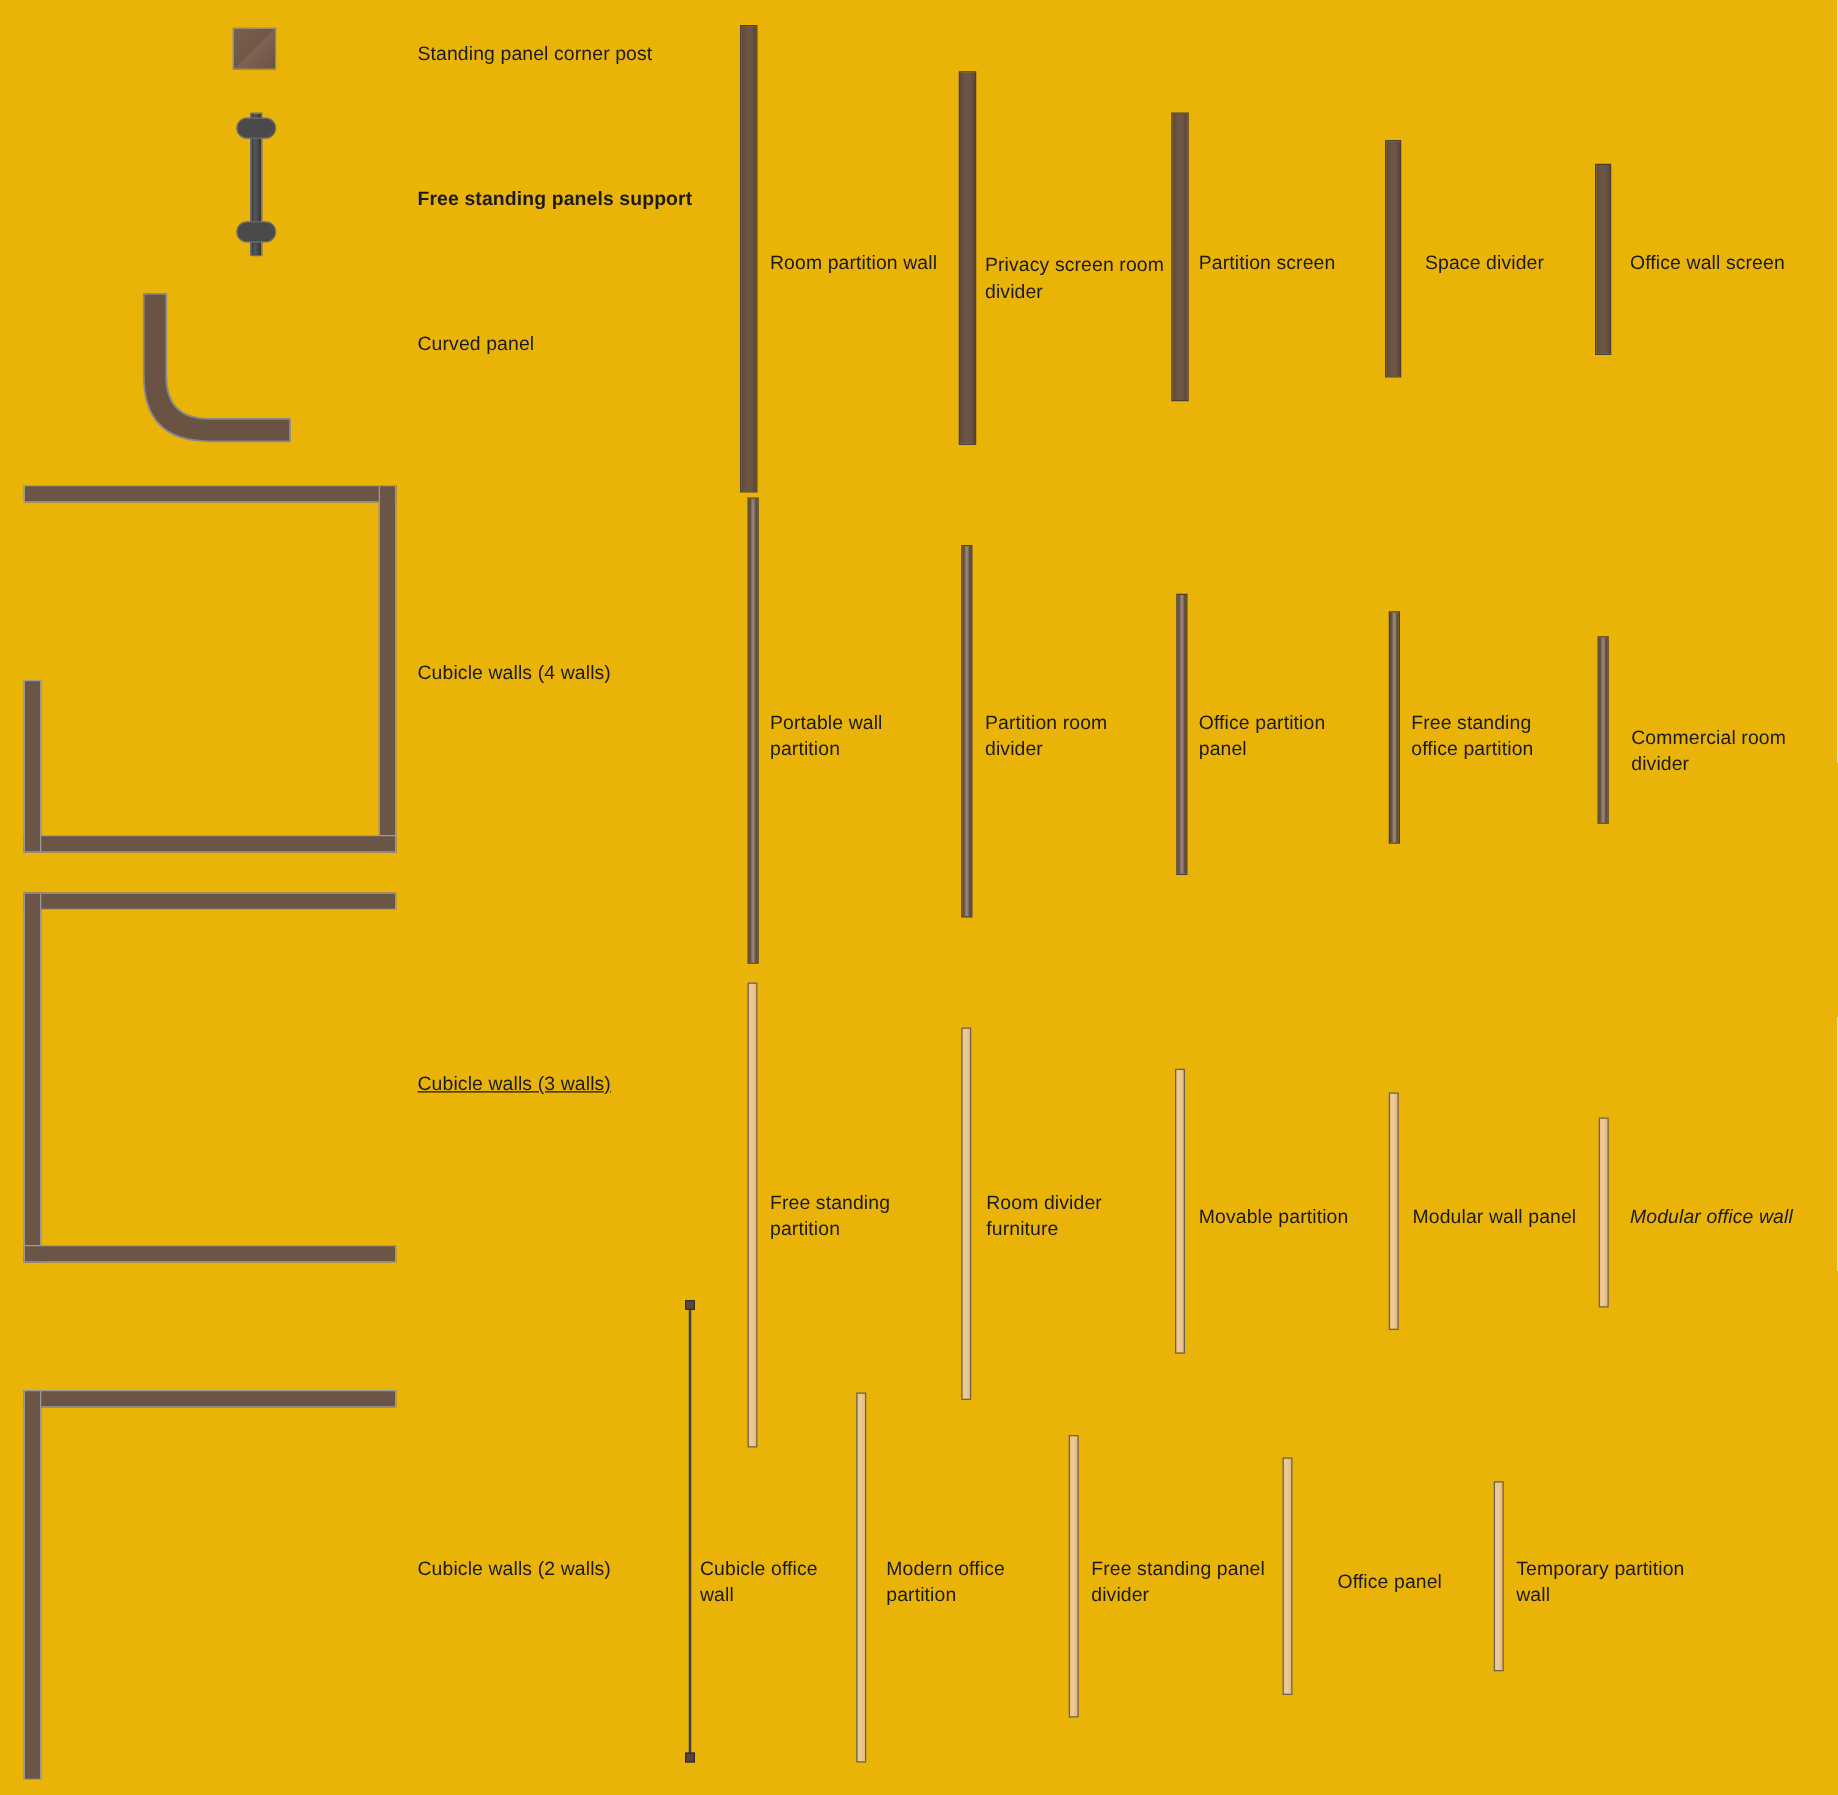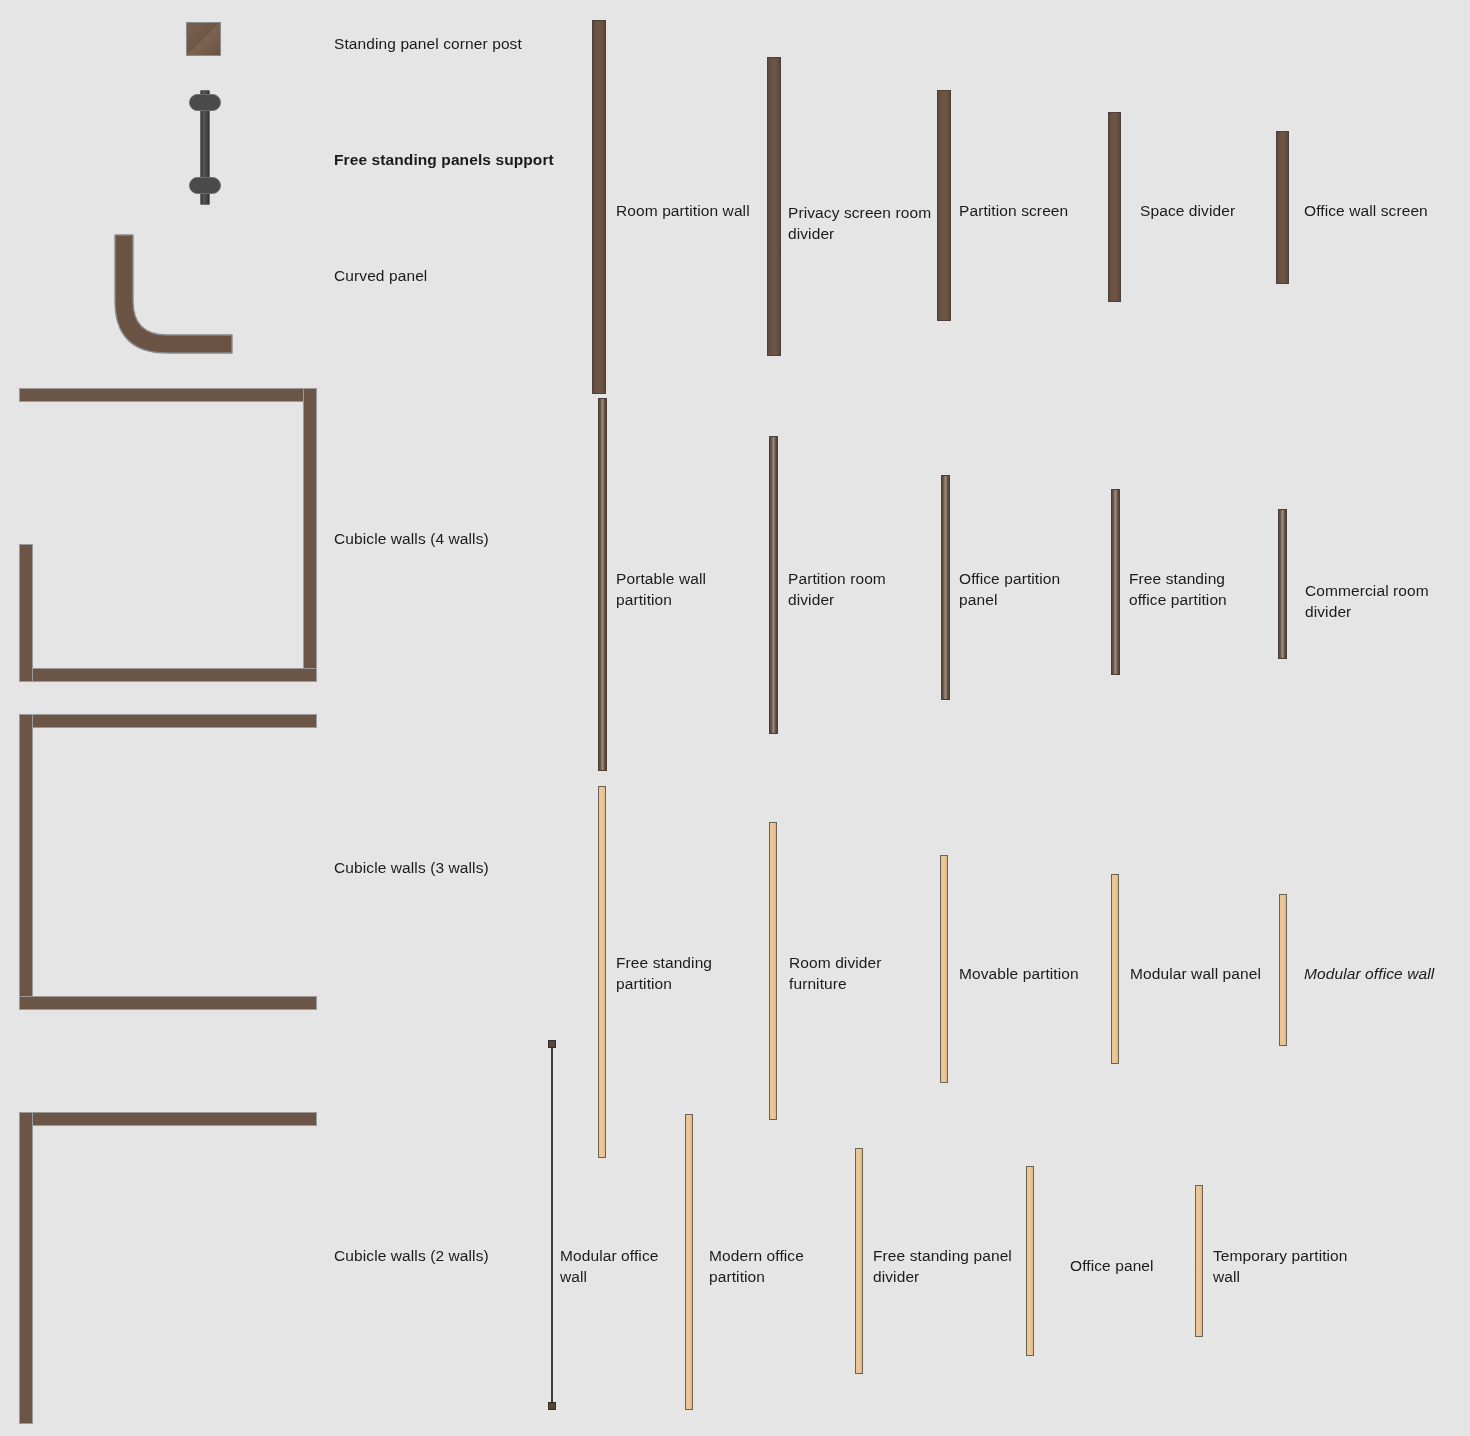--- a/index.html
+++ b/index.html
@@ -8,21 +8,21 @@
     padding: 0;
     background: #ffffff;
   }
   body {
     font-family: "Liberation Sans", sans-serif;
   }
   #stage {
     position: relative;
     width: 1470px;
     height: 1436px;
-    background: #e5e5e5;
+    background: #eab308;
     overflow: hidden;
   }
   .lbl {
     position: absolute;
     font-family: "Liberation Sans", sans-serif;
     font-size: 15.5px;
     line-height: 21px;
     color: #1b1b1b;
     white-space: pre-line;
     letter-spacing: 0.1px;
@@ -122,21 +122,21 @@
     <div class="wall" style="left:19px; top:668px; width:298px; height:14px;"></div>
     <div class="wall" style="left:19px; top:544px; width:14px; height:138px;"></div>
   </div>
   <div class="lbl" style="left:334px; top:528px;">Cubicle walls (4 walls)</div>
 
   <div>
     <div class="wall" style="left:19px; top:714px; width:298px; height:14px;"></div>
     <div class="wall" style="left:19px; top:714px; width:14px; height:296px;"></div>
     <div class="wall" style="left:19px; top:996px; width:298px; height:14px;"></div>
   </div>
-  <div class="lbl" style="left:334px; top:857px;">Cubicle walls (3 walls)</div>
+  <div class="lbl" style="left:334px; top:857px;text-decoration:underline;">Cubicle walls (3 walls)</div>
 
   <div>
     <div class="wall" style="left:19px; top:1112px; width:298px; height:14px;"></div>
     <div class="wall" style="left:19px; top:1112px; width:14px; height:312px;"></div>
   </div>
   <div class="lbl" style="left:334px; top:1245px;">Cubicle walls (2 walls)</div>
 
   <div>
     <div class="shape panel-dark" style="left:592px; top:20px; width:14px; height:374px;"></div>
     <div class="lbl" style="left:616px; top:200px;">Room partition wall</div>
@@ -195,21 +195,21 @@
     <div class="shape panel-tan" style="left:1279px; top:894px; width:8px; height:152px;"></div>
     <div class="lbl" style="left:1304px; top:963px;font-style:italic;">Modular office wall</div>
   </div>
 
   <div>
     <div>
       <div class="shape thin-line" style="left:551px; top:1043px; width:2px; height:365px;"></div>
       <div class="shape thin-cap" style="left:548px; top:1040px; width:8px; height:8px;"></div>
       <div class="shape thin-cap" style="left:548px; top:1402px; width:8px; height:8px;"></div>
     </div>
-    <div class="lbl" style="left:560px; top:1245px;">Modular office
+    <div class="lbl" style="left:560px; top:1245px;">Cubicle office
 wall</div>
 
     <div class="shape panel-tan" style="left:685px; top:1114px; width:8px; height:296px;"></div>
     <div class="lbl" style="left:709px; top:1245px;">Modern office
 partition</div>
 
     <div class="shape panel-tan" style="left:855px; top:1148px; width:8px; height:226px;"></div>
     <div class="lbl" style="left:873px; top:1245px;">Free standing panel
 divider</div>
 

